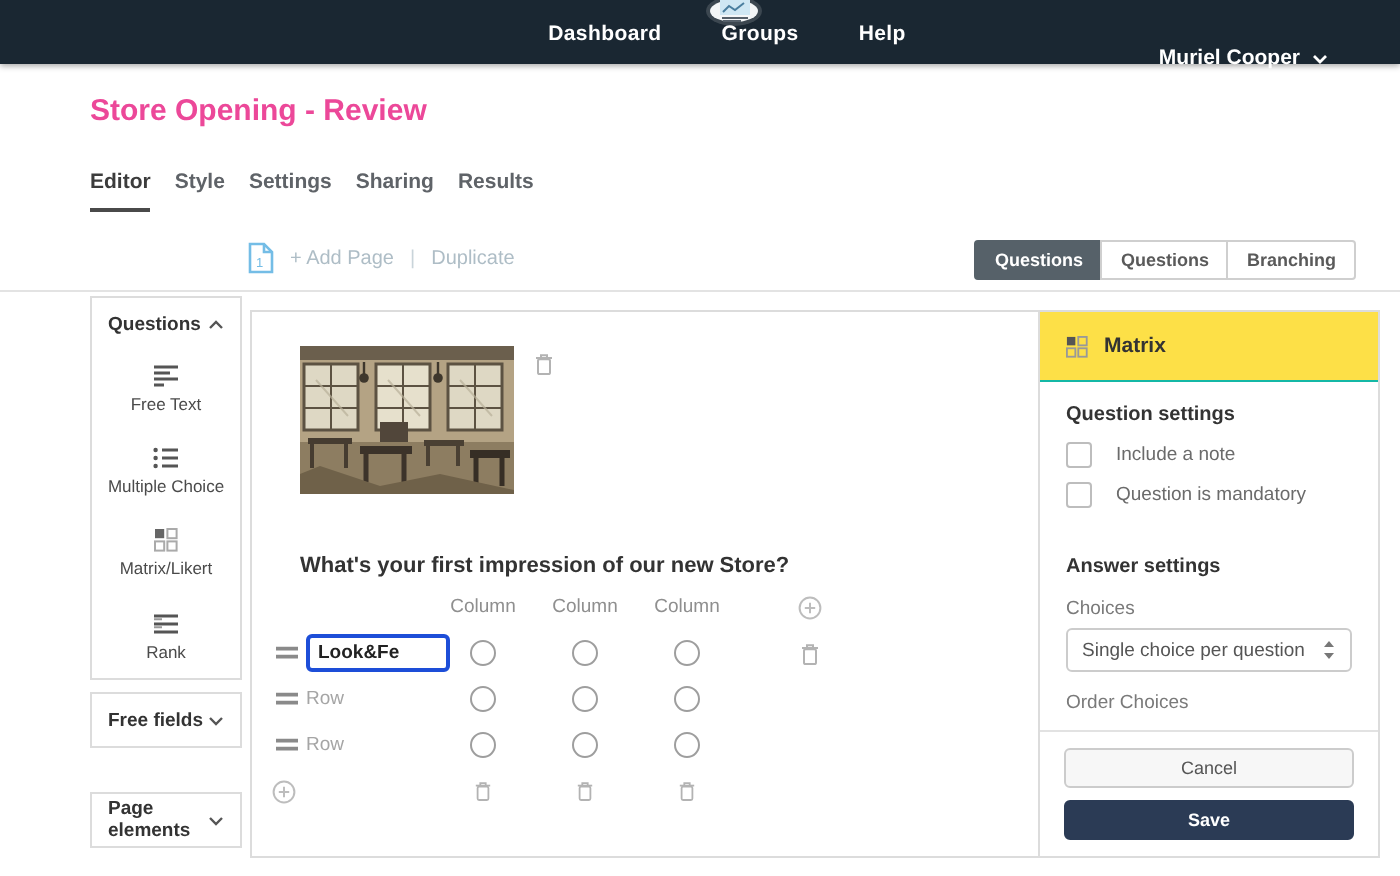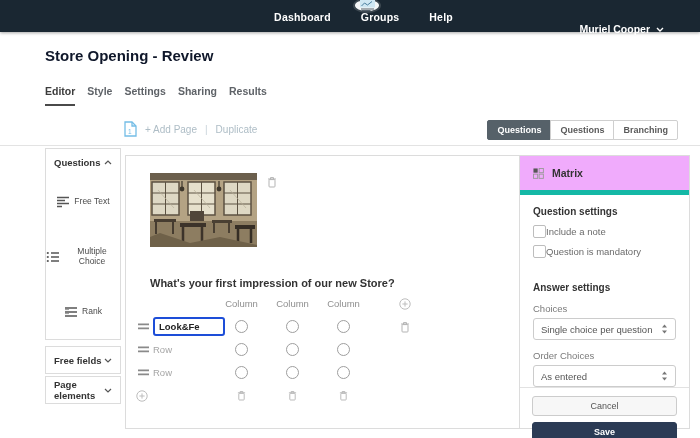--- a/index.html
+++ b/index.html
@@ -12,21 +12,21 @@
   
   .navbar{position:absolute;top:0;left:0;right:0;height:32px;background:#1A2732;
     display:flex;align-items:center;z-index:20;box-shadow:0 1px 3px rgba(0,0,0,.35);flex-direction:column;}
   .logo{width:24px;height:24px;border-radius:50%;background:#f4f6f7;margin-left:34px;
     display:flex;align-items:center;justify-content:center;box-shadow:0 0 0 2px rgba(255,255,255,.15);}
   .nav-items{display:flex;margin-left:27px;gap:30px;}
   .nav-item{color:#ffffff;font-size:10.5px;font-weight:700;letter-spacing:.2px;cursor:pointer;}
   .nav-user{margin-left:auto;margin-right:36px;display:flex;align-items:center;gap:6px;
     color:#ffffff;font-size:10.5px;font-weight:700;cursor:pointer;}
   
-  .page-title{position:absolute;left:45px;top:47px;font-size:15px;font-weight:700;color:#0f172a;}
+  .page-title{position:absolute;left:45px;top:47px;font-size:15px;font-weight:700;color:#ec4899;}
   .tabs{position:absolute;left:45px;top:85px;display:flex;gap:12px;}
   .tab{font-size:10.5px;font-weight:700;color:#5f6368;padding-bottom:7px;border-bottom:2px solid transparent;cursor:pointer;}
   .tab.active{color:#3c3c3c;border-bottom-color:#4a4a4a;}
   
   .toolbar-left{position:absolute;left:124px;top:119px;height:20px;display:flex;align-items:center;gap:8px;}
   .add-text,.dup-text{font-size:10px;color:#aebdc6;cursor:pointer;}
   .tool-sep{color:#c9d4da;font-size:10px;}
   .view-switch{position:absolute;top:120px;right:22px;display:flex;}
   .view-btn{font-size:9px;font-weight:700;color:#5a5a5a;background:#ffffff;border:1px solid #cfcfcf;
     padding:4px 9px;margin-left:-1px;cursor:pointer;}
@@ -34,24 +34,24 @@
   .view-btn:last-child{border-radius:0 2px 2px 0;}
   .view-btn.active{background:#566169;border-color:#566169;color:#ffffff;}
   .top-divider{position:absolute;top:145px;left:0;right:0;height:1px;background:#e3e3e3;}
   
   .sb-box{position:absolute;left:45px;width:76px;background:#fff;border:1px solid #dcdcdc;box-sizing:border-box;}
   .sb-header{height:26px;display:flex;align-items:center;justify-content:space-between;
     padding:0 8px;font-size:9.5px;font-weight:700;color:#333;cursor:pointer;}
   .sb-questions{top:148px;}
   .sb-items{position:absolute;left:45px;top:174px;width:76px;height:166px;box-sizing:border-box;
     border:1px solid #dcdcdc;border-top:none;background:#fff;display:flex;flex-direction:column;}
-  .sb-item{flex:1;display:flex;flex-direction:row;align-items:center;justify-content:center;gap:4px;cursor:pointer;}
+  .sb-item{flex:1;display:flex;flex-direction:column;align-items:center;justify-content:center;gap:4px;cursor:pointer;}
   .sb-item-label{font-size:8.5px;color:#4a4a4a;text-align:center;line-height:1.1;}
   .sb-formfields{top:346px;}
-  .sb-pageelements{top:376px;}
+  .sb-pageelements{top:396px;}
   
   .card{position:absolute;left:125px;top:155px;width:565px;height:274px;background:#fff;
     border:1px solid #dcdcdc;box-sizing:border-box;}
   .q-image{position:absolute;left:24px;top:17px;width:107px;height:74px;cursor:pointer;overflow:hidden;}
   .img-trash{position:absolute;left:141px;top:20px;cursor:pointer;}
   .q-text{position:absolute;left:24px;top:121px;font-size:11px;font-weight:700;color:#333;}
   
   .matrix{position:absolute;left:10px;top:136px;display:grid;
     grid-template-columns:80px 51px 51px 51px 72px;grid-auto-rows:23px;align-items:center;}
   .matrix .hdr{height:20px;}
@@ -60,26 +60,26 @@
   .col-head{font-size:9.5px;color:#8f8f8f;cursor:pointer;}
   .radio{width:11px;height:11px;border-radius:50%;border:1px solid #9e9e9e;background:#fff;cursor:pointer;}
   .row-placeholder{font-size:9.5px;color:#a5a5a5;cursor:pointer;}
   .row-input{width:60px;height:13px;border:2px solid #1d4ed8;border-radius:3px;padding:1px 4px;
     font-family:"Liberation Sans",sans-serif;font-size:9.5px;font-weight:700;color:#222;outline:none;}
   .handle{cursor:grab;display:flex;align-items:center;}
   .icon-btn{cursor:pointer;display:flex;align-items:center;justify-content:center;}
   
   .panel{position:absolute;right:0;top:0;bottom:0;width:170px;border-left:1px solid #dcdcdc;
     background:#fff;display:flex;flex-direction:column;box-sizing:border-box;}
-  .panel-header{height:34px;min-height:34px;background:#f0abfc;border-bottom:5px solid #14b8a6;
+  .panel-header{height:34px;min-height:34px;background:#fde047;border-bottom:1px solid #14b8a6;
     display:flex;align-items:center;gap:8px;padding-left:13px;}
   .panel-title{font-size:10.5px;font-weight:700;color:#333;}
   .panel-body{padding:11px 13px 0 13px;flex:1;}
   .sec-label{font-size:10px;font-weight:700;color:#333;margin-bottom:8px;}
-  .chk-row{display:flex;align-items:center;gap:0;margin-bottom:7px;cursor:pointer;}
+  .chk-row{display:flex;align-items:center;gap:12px;margin-bottom:7px;cursor:pointer;}
   .chk{width:11px;height:11px;border:1px solid #bdbdbd;border-radius:2px;background:#fff;}
   .chk-label{font-size:9.5px;color:#6b6b6b;}
   .field-label{font-size:9.5px;color:#7a7a7a;margin:10px 0 4px 0;}
   .select{height:20px;border:1px solid #cccccc;border-radius:3px;display:flex;align-items:center;
     justify-content:space-between;padding:0 7px;cursor:pointer;background:#fff;}
   .select-value{font-size:9.5px;color:#555;}
   .panel-footer{border-top:1px solid #e2e2e2;padding:8px 12px;display:flex;justify-content:flex-end;gap:6px;flex-direction:column;}
   .btn-cancel{font-size:9px;color:#555;background:#f7f7f7;border:1px solid #cccccc;border-radius:3px;
     padding:4px 9px;cursor:pointer;font-family:"Liberation Sans",sans-serif;}
   .btn-save{font-size:9px;font-weight:700;color:#fff;background:#2B3B55;border:1px solid #2B3B55;
@@ -167,20 +167,31 @@
   <div class="sb-item">
     <span>
       <svg width="14" height="12" viewBox="0 0 14 12">
         <path d="M5 2h8M5 6h8M5 10h8" stroke="#555" stroke-width="1.4"></path>
         <circle cx="1.8" cy="2" r="1.1" fill="#555"></circle>
           <circle cx="1.8" cy="6" r="1.1" fill="#555"></circle>
           <circle cx="1.8" cy="10" r="1.1" fill="#555"></circle>
       </svg>
     </span>
     <span class="sb-item-label">Multiple Choice</span>
+  </div>
+  <div class="sb-item">
+    <span>
+      <svg width="12" height="12" viewBox="0 0 12 12">
+        <rect x="0.5" y="0.5" width="4.6" height="4.6" fill="#666"></rect>
+        <rect x="6.7" y="0.5" width="4.6" height="4.6" fill="none" stroke="#aaa"></rect>
+        <rect x="0.5" y="6.7" width="4.6" height="4.6" fill="none" stroke="#aaa"></rect>
+        <rect x="6.7" y="6.7" width="4.6" height="4.6" fill="none" stroke="#aaa"></rect>
+      </svg>
+    </span>
+    <span class="sb-item-label">Matrix/Likert</span>
   </div>
   <div class="sb-item">
     <span>
       <svg width="14" height="12" viewBox="0 0 14 12">
         <path d="M1 2h12M1 6h12M1 10h12" stroke="#555" stroke-width="1.4"></path>
         <path d="M1 3.6h4M1 7.6h4" stroke="#999" stroke-width="1"></path>
       </svg>
     </span>
     <span class="sb-item-label">Rank</span>
   </div>
@@ -381,28 +392,19 @@
       <div class="select">
         <span class="select-value">Single choice per question</span>
         <span>
           <svg width="7" height="10" viewBox="0 0 7 10">
               <path d="M3.5 0.5 L6 3.5 H1 Z" fill="#777"></path>
               <path d="M3.5 9.5 L1 6.5 H6 Z" fill="#777"></path>
             </svg>
         </span>
       </div>
       <div class="field-label">Order Choices</div>
-      <div class="select">
-        <span class="select-value">As entered</span>
-        <span>
-          <svg width="7" height="10" viewBox="0 0 7 10">
-              <path d="M3.5 0.5 L6 3.5 H1 Z" fill="#777"></path>
-              <path d="M3.5 9.5 L1 6.5 H6 Z" fill="#777"></path>
-            </svg>
-        </span>
-      </div>
     </div>
     <div class="panel-footer">
       <button class="btn-cancel">Cancel</button>
       <button class="btn-save">Save</button>
     </div>
   </div>
 </div>
 
 </body></html>

